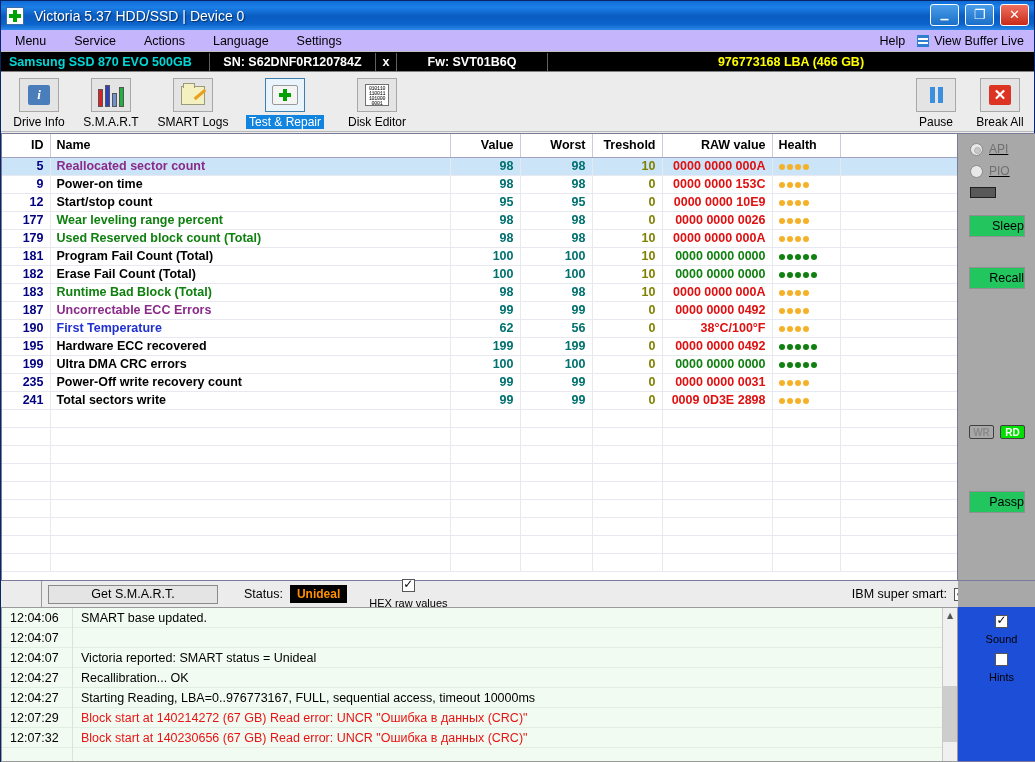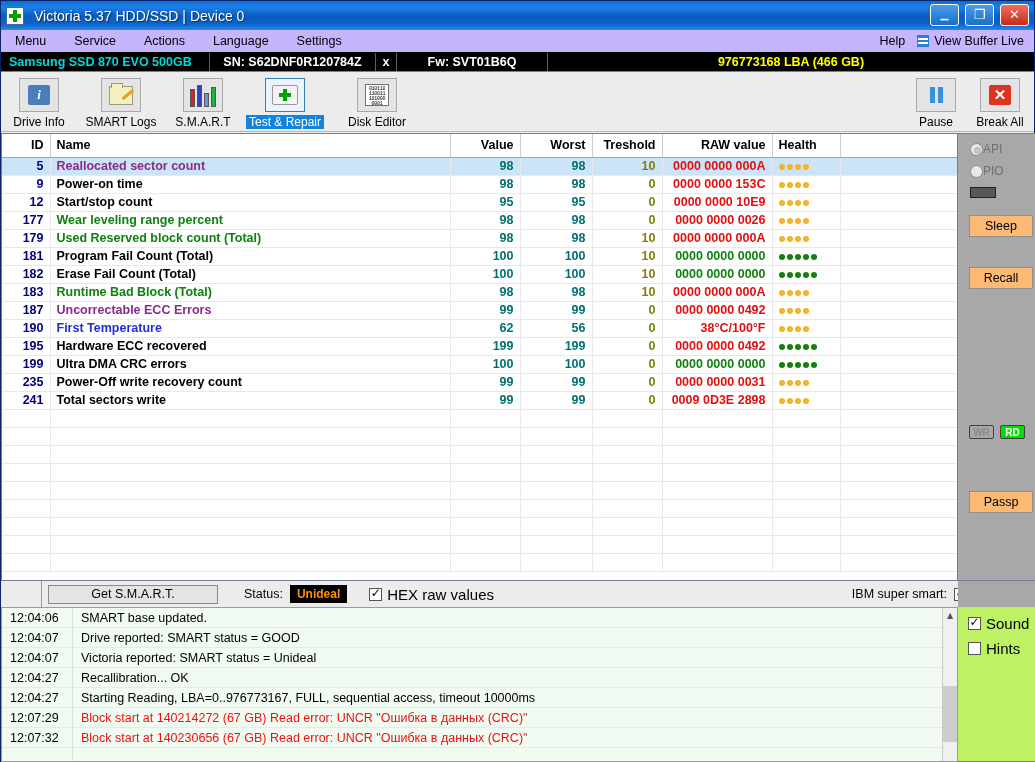--- a/index.html
+++ b/index.html
@@ -197,39 +197,39 @@
   .dots.green i { background: #108010; }
 
   
   .rpanel {
     width: 78px; height: 448px;
     background: #a8a8a8;
     border: 1px solid #7a7a9a;
     border-left: none;
     position: relative;
   }
-  .radio-row { display:flex; align-items:center; margin: 8px 0 0 12px; }
+  .radio-row { display:flex; align-items:center; gap:6px; margin: 8px 0 0 12px; text-decoration: underline; }
   .radio {
     width: 13px; height: 13px; border-radius: 50%;
     background: #e8e8e8; border: 1px solid #8a8a8a;
     position: relative;
   }
   .radio.on::after {
     content:""; position:absolute; left:3px; top:3px; width:5px; height:5px;
     border-radius:50%; background:#c8c8c8; border:1px solid #b0b0b0;
   }
   .radio-lbl { font-size: 12px; color: #707070; }
   .darkbox {
     width: 26px; height: 11px; background: #585858;
     border: 1px solid #202020; margin: 9px 0 0 12px;
   }
   .rbtn {
-    width: 64px; height: 22px; margin-left: 11px;
-    background: #fdba74; border: 1px solid #909090;
-    font-size: 12.5px; text-align: center; line-height: 20px;
+    width: 56px; height: 22px; margin-left: 11px;
+    background: #22c55e; border: 1px solid #909090;
+    font-size: 12.5px; text-align: right; line-height: 20px;
     color: #000;
   }
   .rbtn.sleep { margin-top: 17px; }
   .rbtn.recall { margin-top: 30px; }
   .wrrd { display:flex; gap: 6px; margin-left: 11px; margin-top: 136px; }
   .tag {
     width: 25px; height: 14px; font-size: 10px; font-weight: bold;
     text-align: center; line-height: 13px; border: 1px solid #404040;
     border-radius: 2px;
   }
@@ -246,21 +246,21 @@
   .getsmart {
     width: 170px; height: 19px; margin-left: 6px;
     background: #e4e4e4; border: 1px solid #8a8a8a;
     font-size: 12.5px; text-align: center; line-height: 17px;
   }
   .st-lbl { margin-left: 26px; font-size: 12.5px; }
   .st-badge {
     margin-left: 7px; background: #000000; color: #ff9000;
     font-size: 12px; font-weight: bold; padding: 2px 7px;
   }
-  .cbx { display:inline-flex; align-items:center; gap:5px; font-size:15px; }
+  .cbx { display:inline-flex; align-items:center; gap:5px; font-size:11px;flex-direction:column; }
   .box {
     width: 13px; height: 13px; background:#fff; border:1px solid #555;
     position: relative; display:inline-block;
   }
   .box.ck::after {
     content:"✓"; position:absolute; left:0; right:0; top:-3px;
     font-size: 12px; text-align:center; color:#000;
     font-family:"DejaVu Sans", sans-serif;
   }
   .hexcb { margin-left: 22px; }
@@ -283,21 +283,21 @@
   .logscroll {
     width: 15px; background: #f0f0f0; border-left: 1px solid #c8c8c8; position: relative;
   }
   .sc-arrow {
     height: 15px; background: #f0f0f0; color: #555; font-size: 8px;
     text-align:center; line-height: 15px; font-family:"DejaVu Sans", sans-serif;
   }
   .sc-thumb { position:absolute; left:0; right:0; top: 78px; height: 56px; background:#cdcdcd; }
   .logright {
     position: absolute; left: 957px; top: 606px; width: 78px; height: 155px;
-    background: #bef264; border-right: 1px solid #7a7a9a; border-bottom: 1px solid #7a7a9a;
+    background: #1d4ed8; border-right: 1px solid #7a7a9a; border-bottom: 1px solid #7a7a9a;
     padding: 8px 0 0 10px;
   }
   .logright .cbx { display:flex; margin-bottom: 8px; }
 </style>
 </head>
 <body>
 
 <div id="app">
 
   <div class="titlebar">
@@ -343,36 +343,36 @@
     <div class="db-lba">976773168 LBA (466 GB)</div>
   </div>
 
   <div class="toolbar">
     <div class="tool">
       <div class="ico">
           <div class="ic-info"></div>
         </div>
       <div class="lbl">Drive Info</div>
     </div>
-    <div class="tool wide">
-      <div class="ico">
-          <div class="ic-folder"></div>
-        </div>
-      <div class="lbl">SMART Logs</div>
-    </div>
     <div class="tool">
       <div class="ico">
           <div class="ic-smart">
             <i></i>
             <i></i>
             <i></i>
             <i></i>
           </div>
         </div>
       <div class="lbl">S.M.A.R.T</div>
+    </div>
+    <div class="tool wide">
+      <div class="ico">
+          <div class="ic-folder"></div>
+        </div>
+      <div class="lbl">SMART Logs</div>
     </div>
     <div class="tool wide active">
       <div class="ico">
           <div class="ic-kit">
             <b></b>
           </div>
         </div>
       <div class="lbl">Test &amp; Repair</div>
     </div>
     <div class="tool wide">
@@ -764,21 +764,20 @@
   <div class="logwrap">
     <div class="logtable" id="log-body">
         <div class="logrow">
           <span class="logtime">12:04:06</span>
           <span class="logdiv"></span>
           <span class="logmsg">SMART base updated.</span>
         </div>
         <div class="logrow">
           <span class="logtime">12:04:07</span>
           <span class="logdiv"></span>
-          <span class="logmsg">Drive reported: SMART status = GOOD</span>
         </div>
         <div class="logrow">
           <span class="logtime">12:04:07</span>
           <span class="logdiv"></span>
           <span class="logmsg">Victoria reported: SMART status = Unideal</span>
         </div>
         <div class="logrow">
           <span class="logtime">12:04:27</span>
           <span class="logdiv"></span>
           <span class="logmsg">Recallibration... OK</span>

